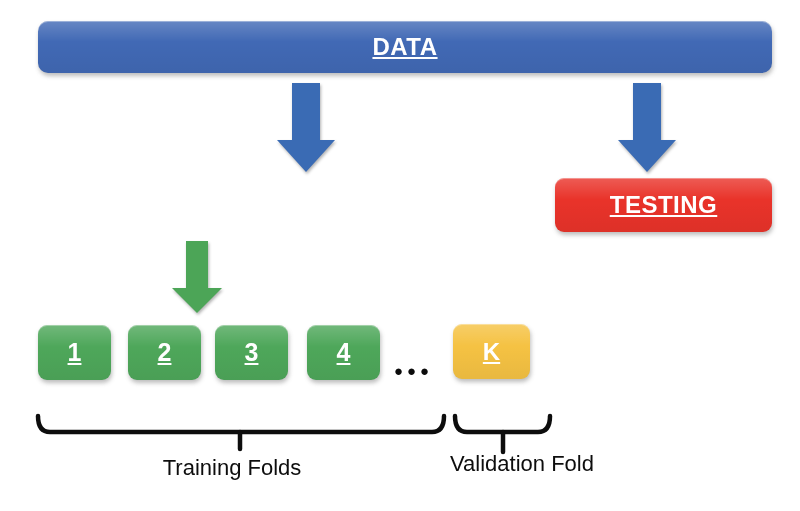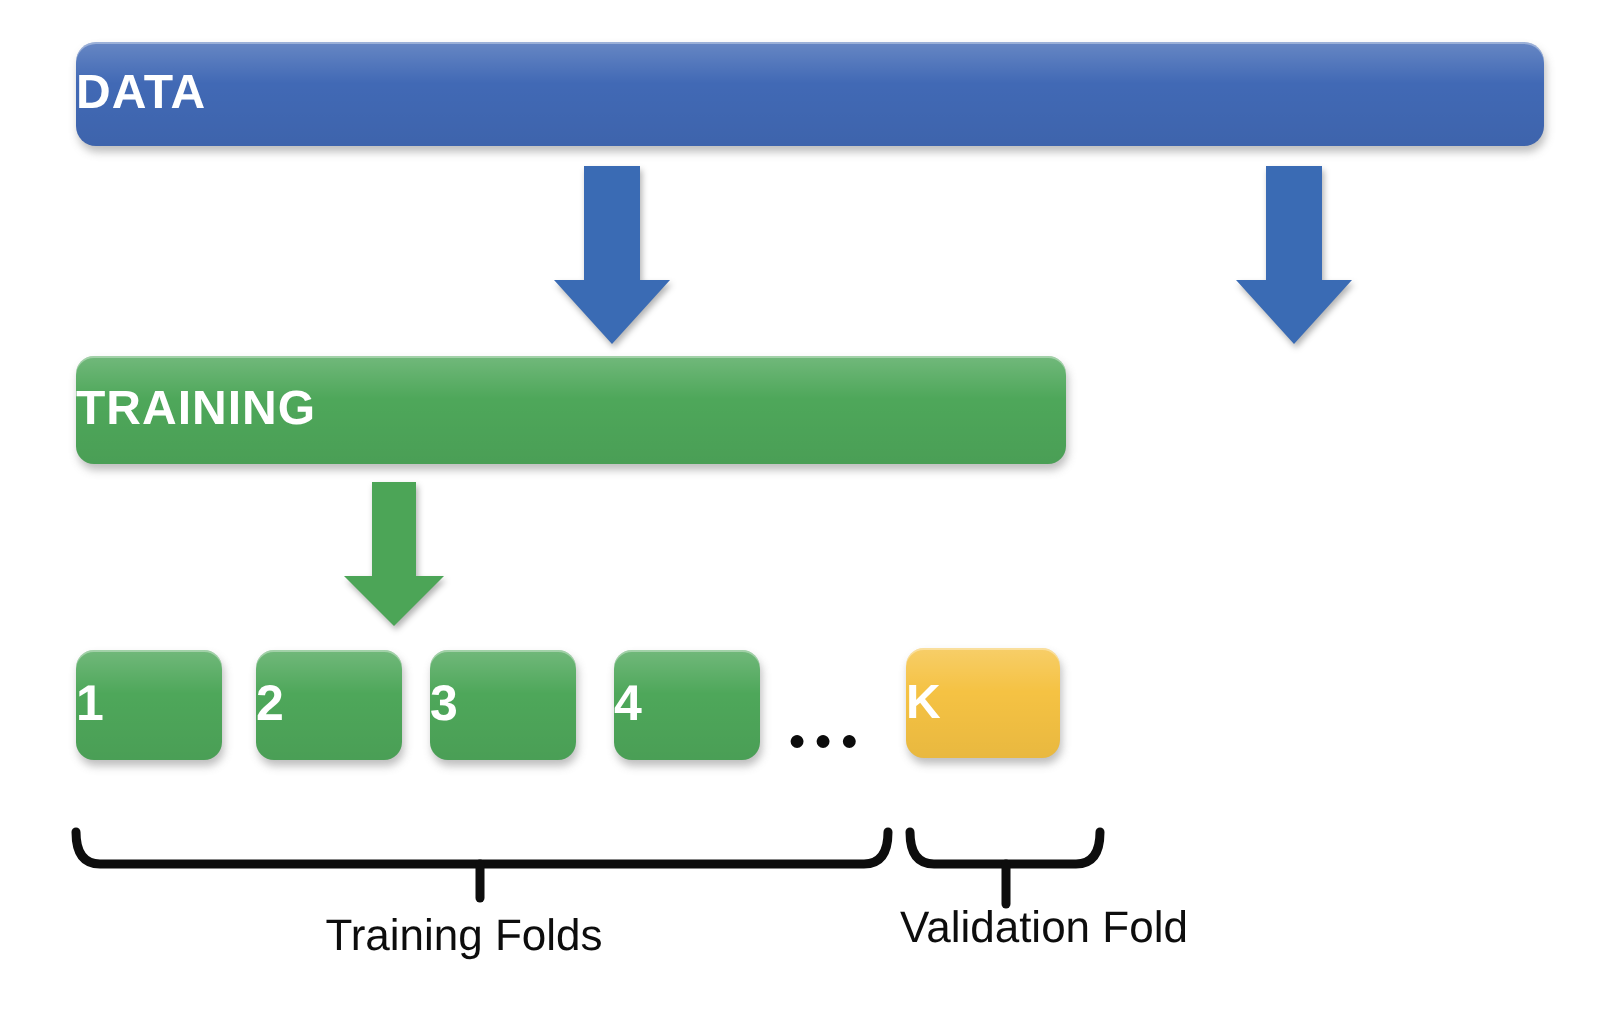--- a/index.html
+++ b/index.html
@@ -12,24 +12,26 @@
     position: relative;
     width: 800px;
     height: 511px;
     background: #ffffff;
     overflow: hidden;
   }
   .box {
     position: absolute;
     display: flex;
     align-items: center;
+    justify-content: center;
     color: #ffffff;
     font-weight: bold;
     box-shadow: 1px 3px 4px rgba(110,110,110,0.45), inset 0 1px 0 rgba(255,255,255,0.35);
     background-image: linear-gradient(180deg, rgba(255,255,255,0.20), rgba(255,255,255,0) 40%, rgba(0,0,0,0.05));
+    text-decoration: underline;
   }
   .big-label { font-size: 24px; letter-spacing: 0.5px; }
   .box-data     { left: 38px;  top: 21px;  width: 734px; height: 52px; border-radius: 10px; }
   .box-training { left: 38px;  top: 178px; width: 495px; height: 54px; border-radius: 9px; }
   .box-testing  { left: 555px; top: 178px; width: 217px; height: 54px; border-radius: 9px; }
   .fold {
     top: 325px; width: 73px; height: 55px; border-radius: 9px;
     font-size: 25px; font-weight: 600;
   }
   .fold-1 { left: 38px; }
@@ -71,24 +73,24 @@
   </div>
 
   <svg class="arrow" style="left:277px; top:83px;" width="58" height="89" viewBox="0 0 58 89">
     <polygon points="15,0 43,0 43,57 58,57 29,89 0,57 15,57" fill="#3A6BB4"></polygon>
   </svg>
 
   <svg class="arrow" style="left:618px; top:83px;" width="58" height="89" viewBox="0 0 58 89">
     <polygon points="15,0 43,0 43,57 58,57 29,89 0,57 15,57" fill="#3A6BB4"></polygon>
   </svg>
 
-  <div class="box box-training big-label" style="background-color: rgb(78, 167, 90);">
-    <span>TRAINING</span>
+
+  <div class="box box-testing big-label" style="background-color: rgb(233, 51, 42);">
+    <span>TESTING</span>
   </div>
-
 
   <svg class="arrow" style="left:172px; top:241px;" width="50" height="72" viewBox="0 0 50 72">
     <polygon points="14,0 36,0 36,47 50,47 25,72 0,47 14,47" fill="#4CA557"></polygon>
   </svg>
 
   <div class="box fold fold-1" style="background-color: rgb(78, 167, 90);">
     <span>1</span>
   </div>
   <div class="box fold fold-2" style="background-color: rgb(78, 167, 90);">
     <span>2</span>

